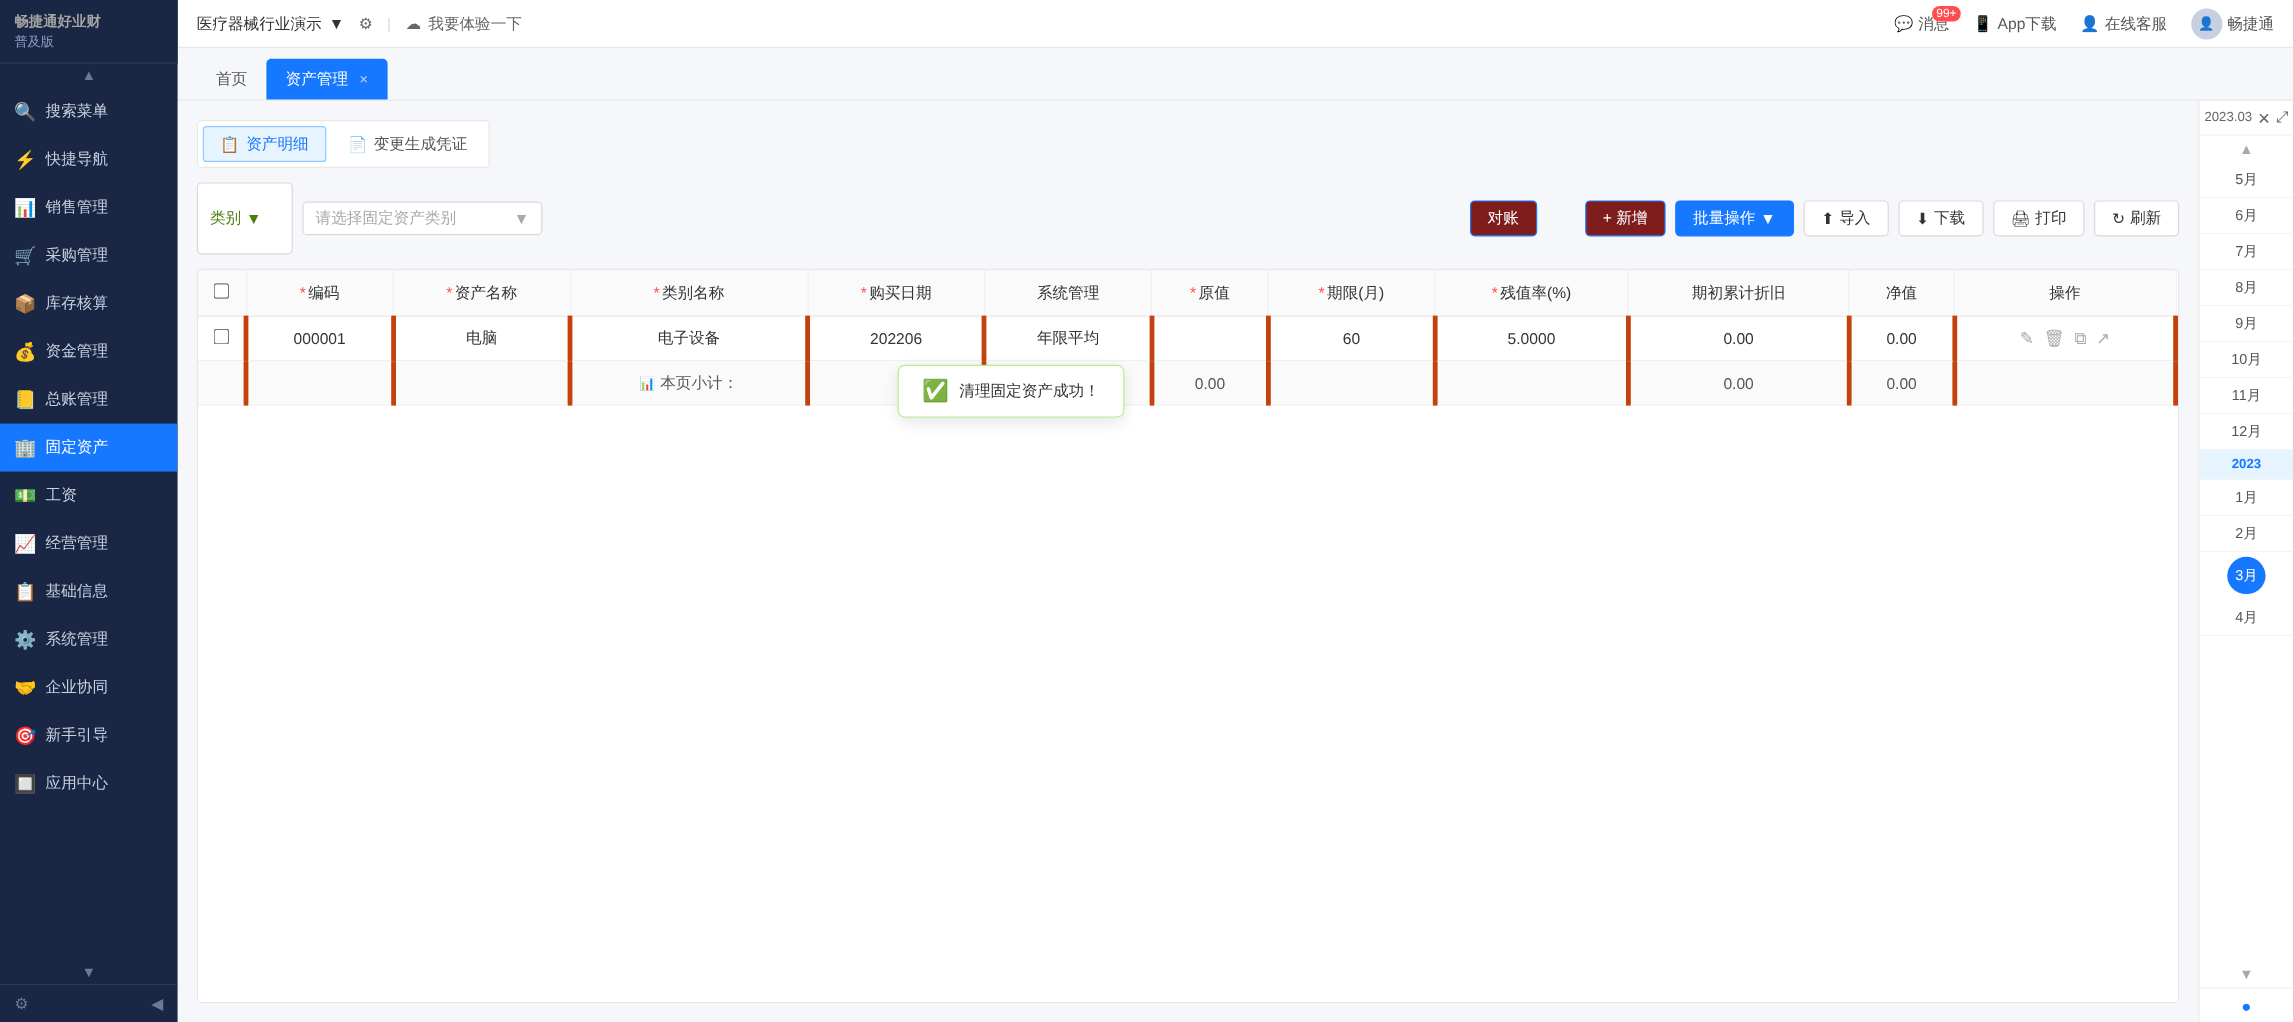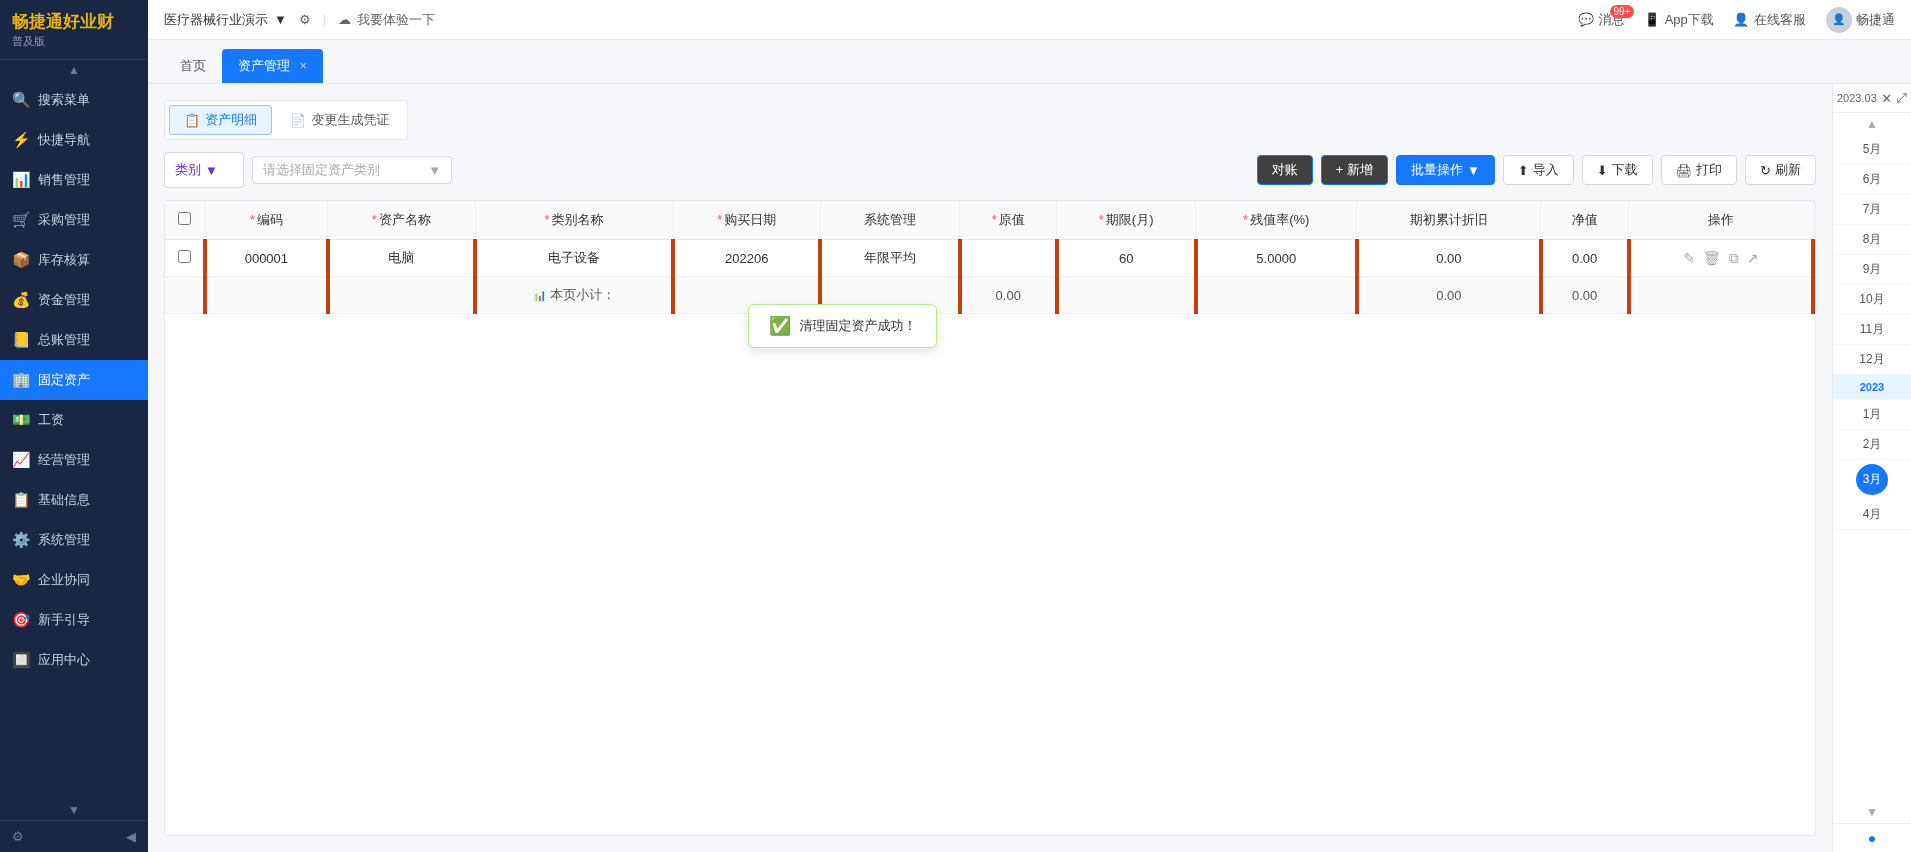--- a/index.html
+++ b/index.html
@@ -18,22 +18,22 @@
     }
     .sidebar-logo {
       padding: 10px 12px;
       background: #1a2744;
       border-bottom: 1px solid #2a3a5c;
       display: flex;
       flex-direction: column;
       align-items: flex-start;
     }
     .sidebar-logo-title {
-      font-size: 17px;
-      color: #eab308;
+      font-size: 12px;
+      color: #a3a3a3;
       font-weight: bold;
       line-height: 1.4;
     }
     .sidebar-logo-sub {
       font-size: 11px;
       color: #8a9abf;
     }
     .sidebar-scroll-up, .sidebar-scroll-down {
       text-align: center;
       color: #6a7a9f;
@@ -241,46 +241,47 @@
       border: 1px solid #d9d9d9;
       background: #fff;
       cursor: pointer;
       font-size: 13px;
       color: #333;
       display: flex;
       align-items: center;
       gap: 4px;
     }
     .btn.primary {
-      background: #404040;
+      background: #7f1d1d;
       color: #fff;
       border-color: #1677ff;
+      margin-left: 32px;
     }
     .btn.dropdown {
       background: #1677ff;
       color: #fff;
       border-color: #1677ff;
     }
     .filter-row {
       display: flex;
       align-items: center;
       gap: 8px;
       margin-bottom: 12px;
     }
     .filter-select {
       display: flex;
       align-items: center;
       gap: 4px;
       border: 1px solid #d9d9d9;
       border-radius: 4px;
-      padding: 8px 10px;
-      background: #fff;
-      cursor: pointer;
-      font-size: 13px;
-      color: #6d28d9;
+      padding: 20px 10px;
+      background: #fff;
+      cursor: pointer;
+      font-size: 13px;
+      color: #4d7c0f;
       min-width: 80px;
     }
     .filter-select-placeholder {
       display: flex;
       align-items: center;
       gap: 4px;
       border: 1px solid #d9d9d9;
       border-radius: 4px;
       padding: 4px 10px;
       background: #fff;

